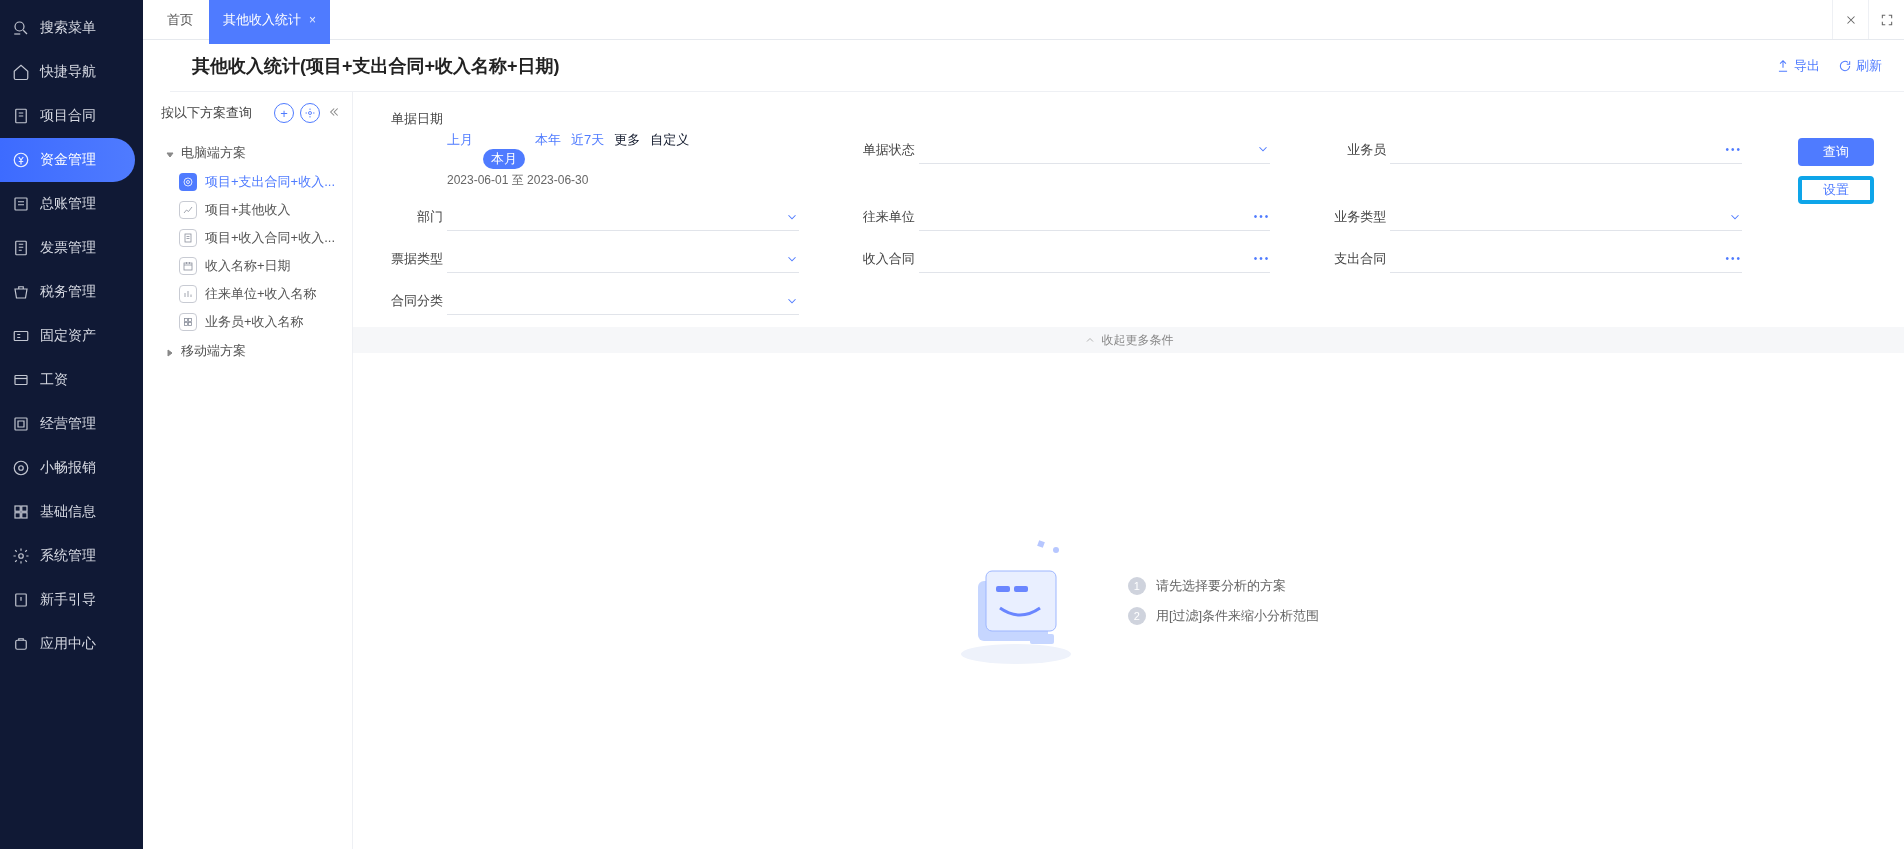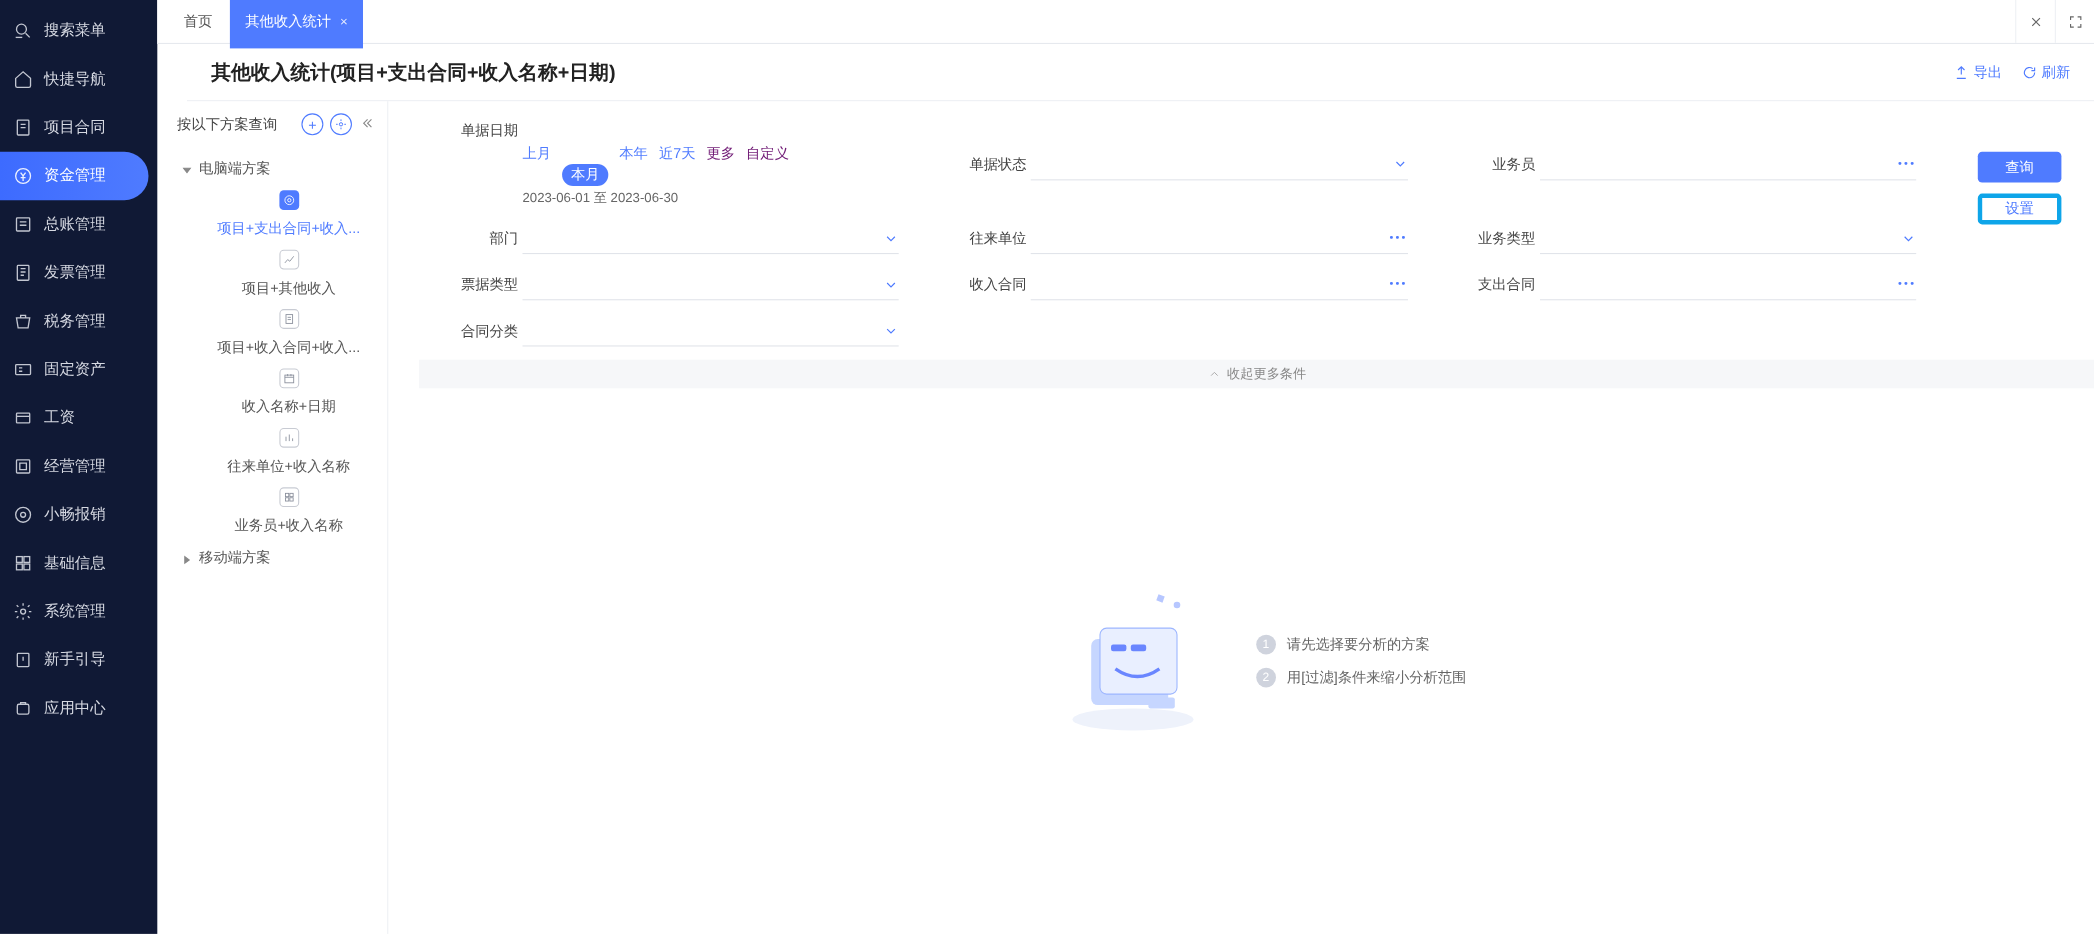--- a/index.html
+++ b/index.html
@@ -27,53 +27,53 @@
   .tabs .right-controls svg { width:14px; height:14px; stroke:#666; fill:none; stroke-width:1.8; }
 
   
   .page-header { display:flex; align-items:center; height:52px; padding:0 22px; border-bottom:1px solid #eef0f4;margin-left:27px; }
   .page-header h1 { font-size:18px; font-weight:600; color:#222; }
   .page-header .spacer { flex:1; }
   .page-header .act { display:flex; align-items:center; gap:4px; margin-left:18px; font-size:13px; color:#4f7bff; cursor:pointer; }
   .page-header .act svg { width:14px; height:14px; stroke:#4f7bff; fill:none; stroke-width:1.8; }
 
   
-  .body { flex:1; display:flex; min-height:0;gap:28px; }
+  .body { flex:1; display:flex; min-height:0; }
 
   
   .scheme-panel { width:210px; border-right:1px solid #eef0f4; display:flex; flex-direction:column; }
   .scheme-head { height:42px; display:flex; align-items:center; padding:0 12px 0 18px; gap:6px; font-size:13px; color:#444; }
   .scheme-head .sp { flex:1; }
   .scheme-head .round { width:20px; height:20px; border:1px solid #4f7bff; border-radius:50%; display:flex; align-items:center; justify-content:center; color:#4f7bff; font-size:13px; cursor:pointer; }
   .scheme-head .round.gear svg { width:12px; height:12px; stroke:#4f7bff; fill:none; stroke-width:1.8; }
   .scheme-head .collapse svg{ width:14px;height:14px;stroke:#888;fill:none;stroke-width:1.8; cursor:pointer; }
   .tree { padding:4px 0; font-size:13px; overflow:auto; }
   .tree-group { padding:6px 0 6px 22px; display:flex; align-items:center; gap:6px; color:#555; cursor:pointer; }
   .tree-group .caret { width:10px; height:10px; display:inline-block; }
   .tree-group .caret svg{width:10px;height:10px;stroke:#888;fill:#888;}
-  .tree-leaf { padding:5px 6px 5px 36px; display:flex; align-items:center; gap:8px; cursor:pointer; color:#555; white-space:nowrap; overflow:hidden; text-overflow:ellipsis;flex-direction:column; }
+  .tree-leaf { padding:5px 6px 5px 36px; display:flex; align-items:center; gap:8px; cursor:pointer; color:#555; white-space:nowrap; overflow:hidden; text-overflow:ellipsis; }
   .tree-leaf .badge { width:18px; height:18px; border:1px solid #c8cbd3; border-radius:4px; display:flex; align-items:center; justify-content:center; flex:0 0 18px; }
   .tree-leaf .badge svg{width:12px;height:12px;stroke:#8a8f9c;fill:none;stroke-width:1.6;}
   .tree-leaf.active { color:#4f7bff; }
   .tree-leaf.active .badge { border:none; background:#4f7bff; }
   .tree-leaf.active .badge svg{stroke:#fff;}
 
   
   .filter-wrap { flex:1; display:flex; flex-direction:column; }
   .filters { display:grid; grid-template-columns: 1fr 1fr 1fr 76px; column-gap:56px; row-gap:14px; padding:18px 30px 12px 30px; align-items:center; }
   .field { display:flex; align-items:center; gap:4px; }
   .field .lab { width:60px; text-align:right; font-size:13px; color:#444; flex:0 0 60px; }
   .field .ctl { flex:1; height:28px; border-bottom:1px solid #e1e4ea; display:flex; align-items:center; justify-content:flex-end; color:#999; position:relative; }
   .field .ctl svg { width:14px; height:14px; stroke:#4f7bff; fill:none; stroke-width:1.8; }
   .field .ctl.dots::after{content:"•••"; color:#4f7bff; letter-spacing:2px; font-size:10px;}
   .date-field .lab{width:60px;text-align:right;}
   .date-body{flex:1;}
   .date-presets{display:flex;align-items:center;gap:10px;font-size:13px;color:#4f7bff;}
   .date-presets span{cursor:pointer;}
-  .date-presets .dim{color:#701a75;}
+  .date-presets .dim{color:#0f172a;}
   .date-presets .pill{background:#4f7bff;color:#fff;border-radius:10px;padding:1px 8px;margin-top:39px;}
   .date-range{font-size:12px;color:#666;margin-top:3px;}
   .action-col { display:flex; flex-direction:column; gap:10px; align-items:stretch; }
   .btn-primary { height:28px; background:#4f7bff; color:#fff; border:none; border-radius:4px; font-size:13px; cursor:pointer; }
   .btn-outline { height:28px; background:#fff; color:#4f7bff; border:4px solid #0ea5e9; border-radius:4px; font-size:13px; cursor:pointer; }
 
   
   .collapse-bar { height:26px; background:#f6f7f9; display:flex; align-items:center; justify-content:center; gap:6px; font-size:12px; color:#888; cursor:pointer; }
   .collapse-bar svg{width:12px;height:12px;stroke:#aaa;fill:none;stroke-width:1.8;}
 

